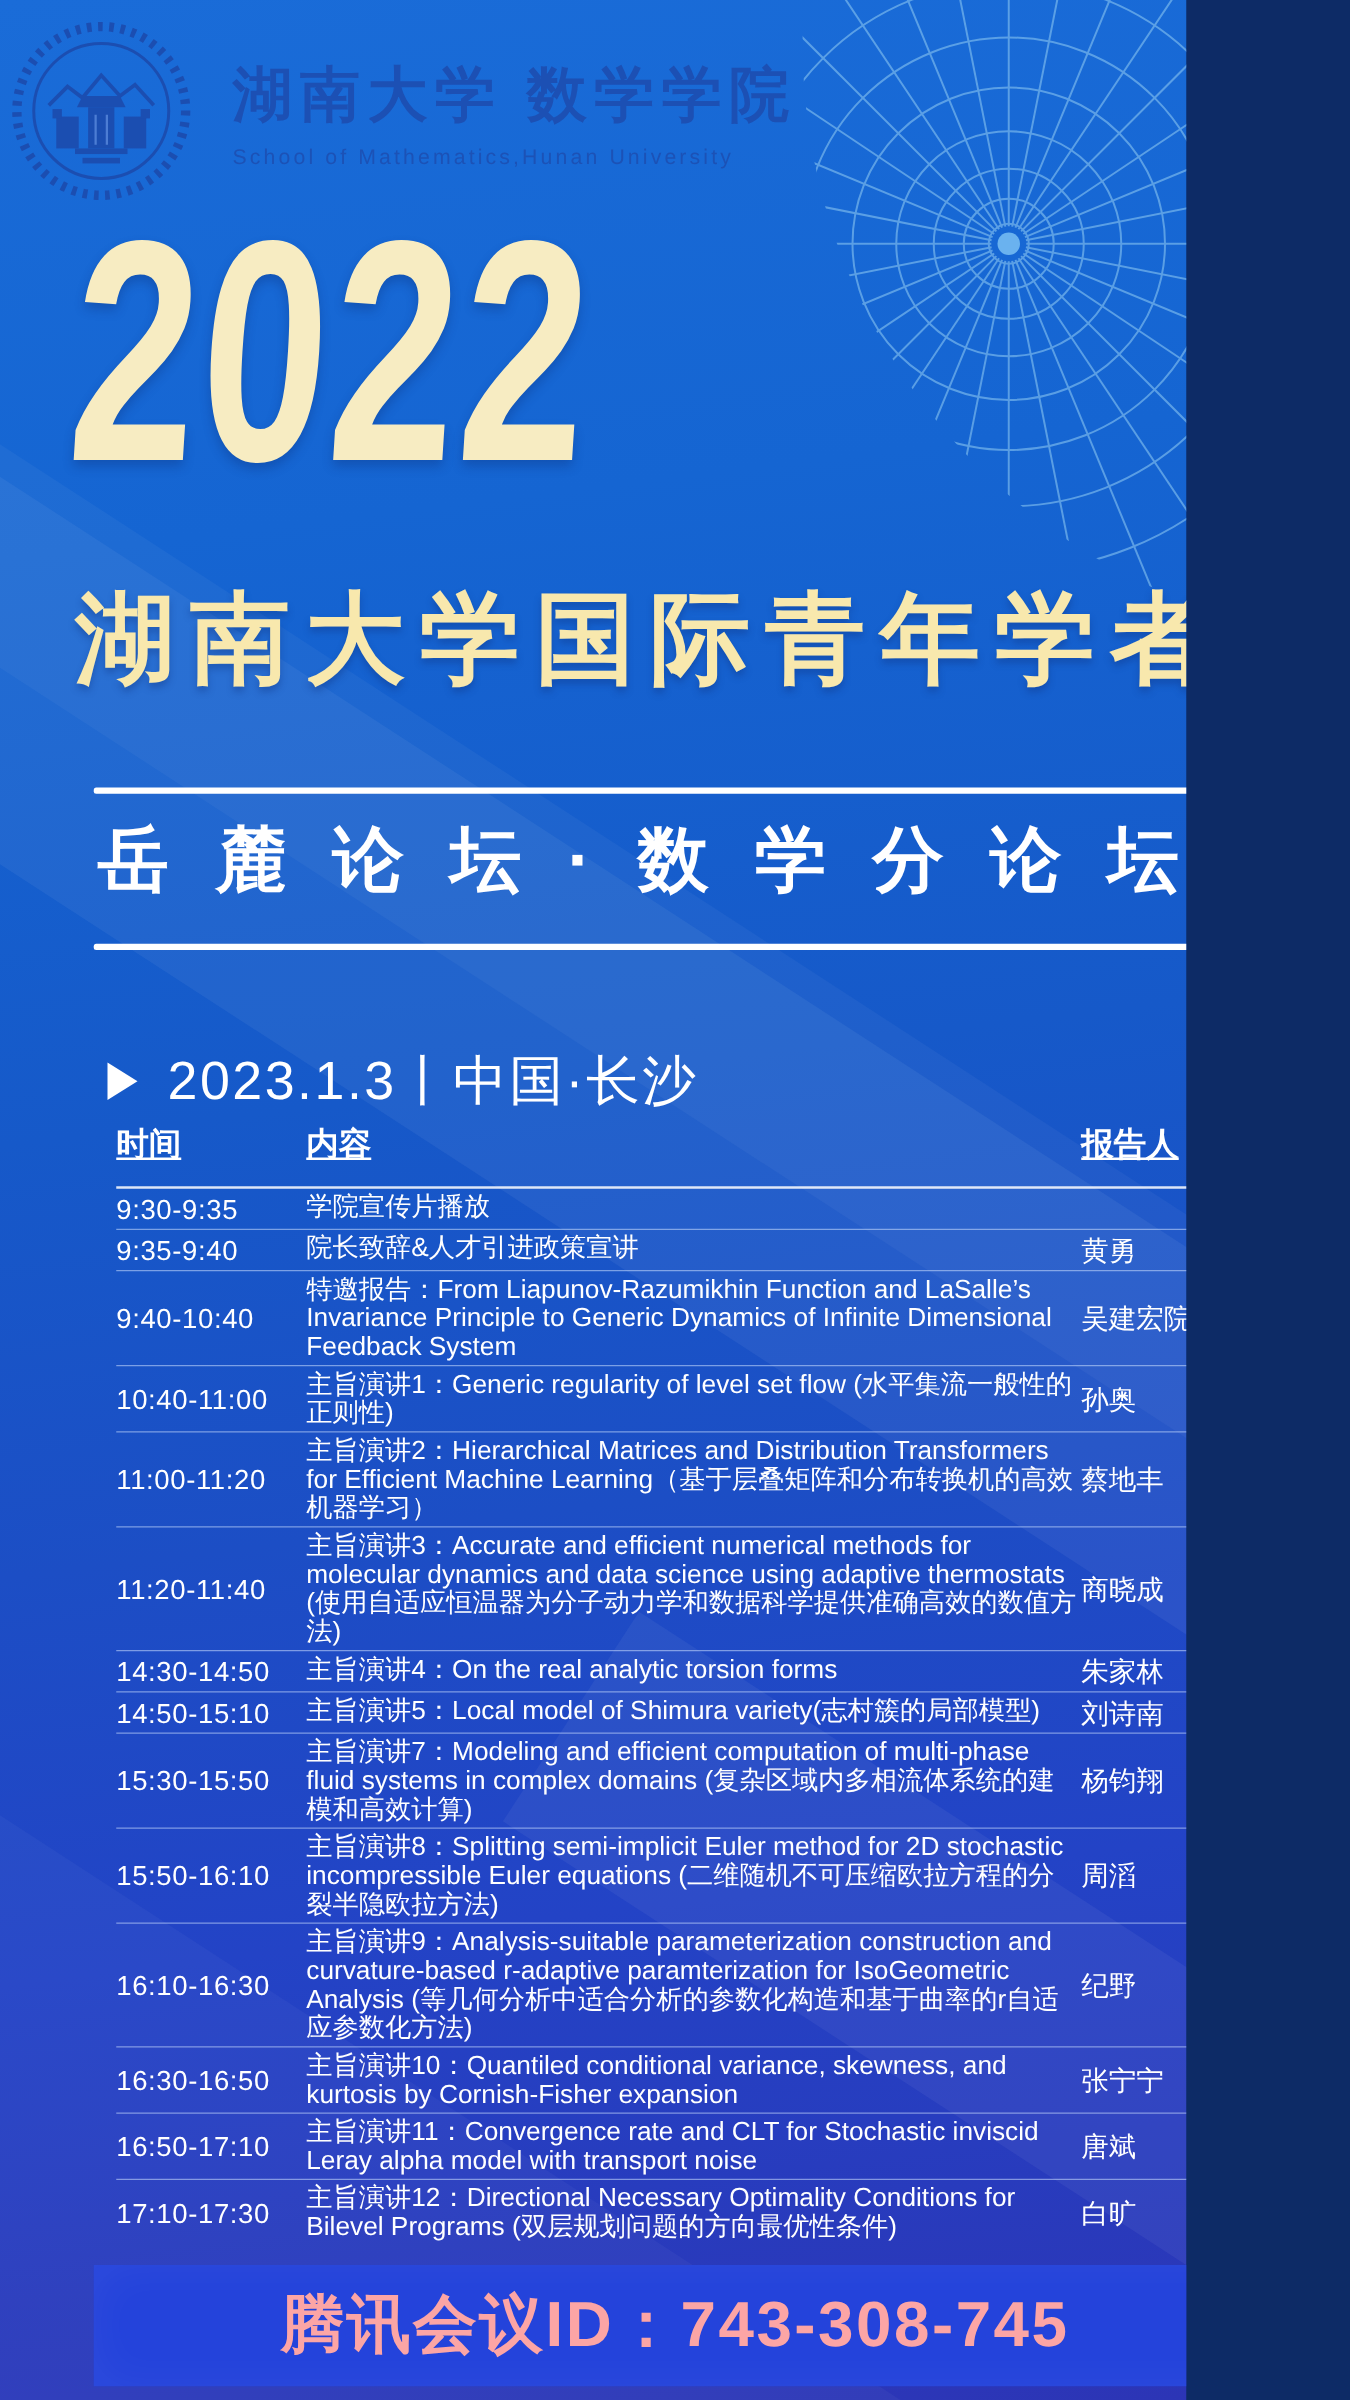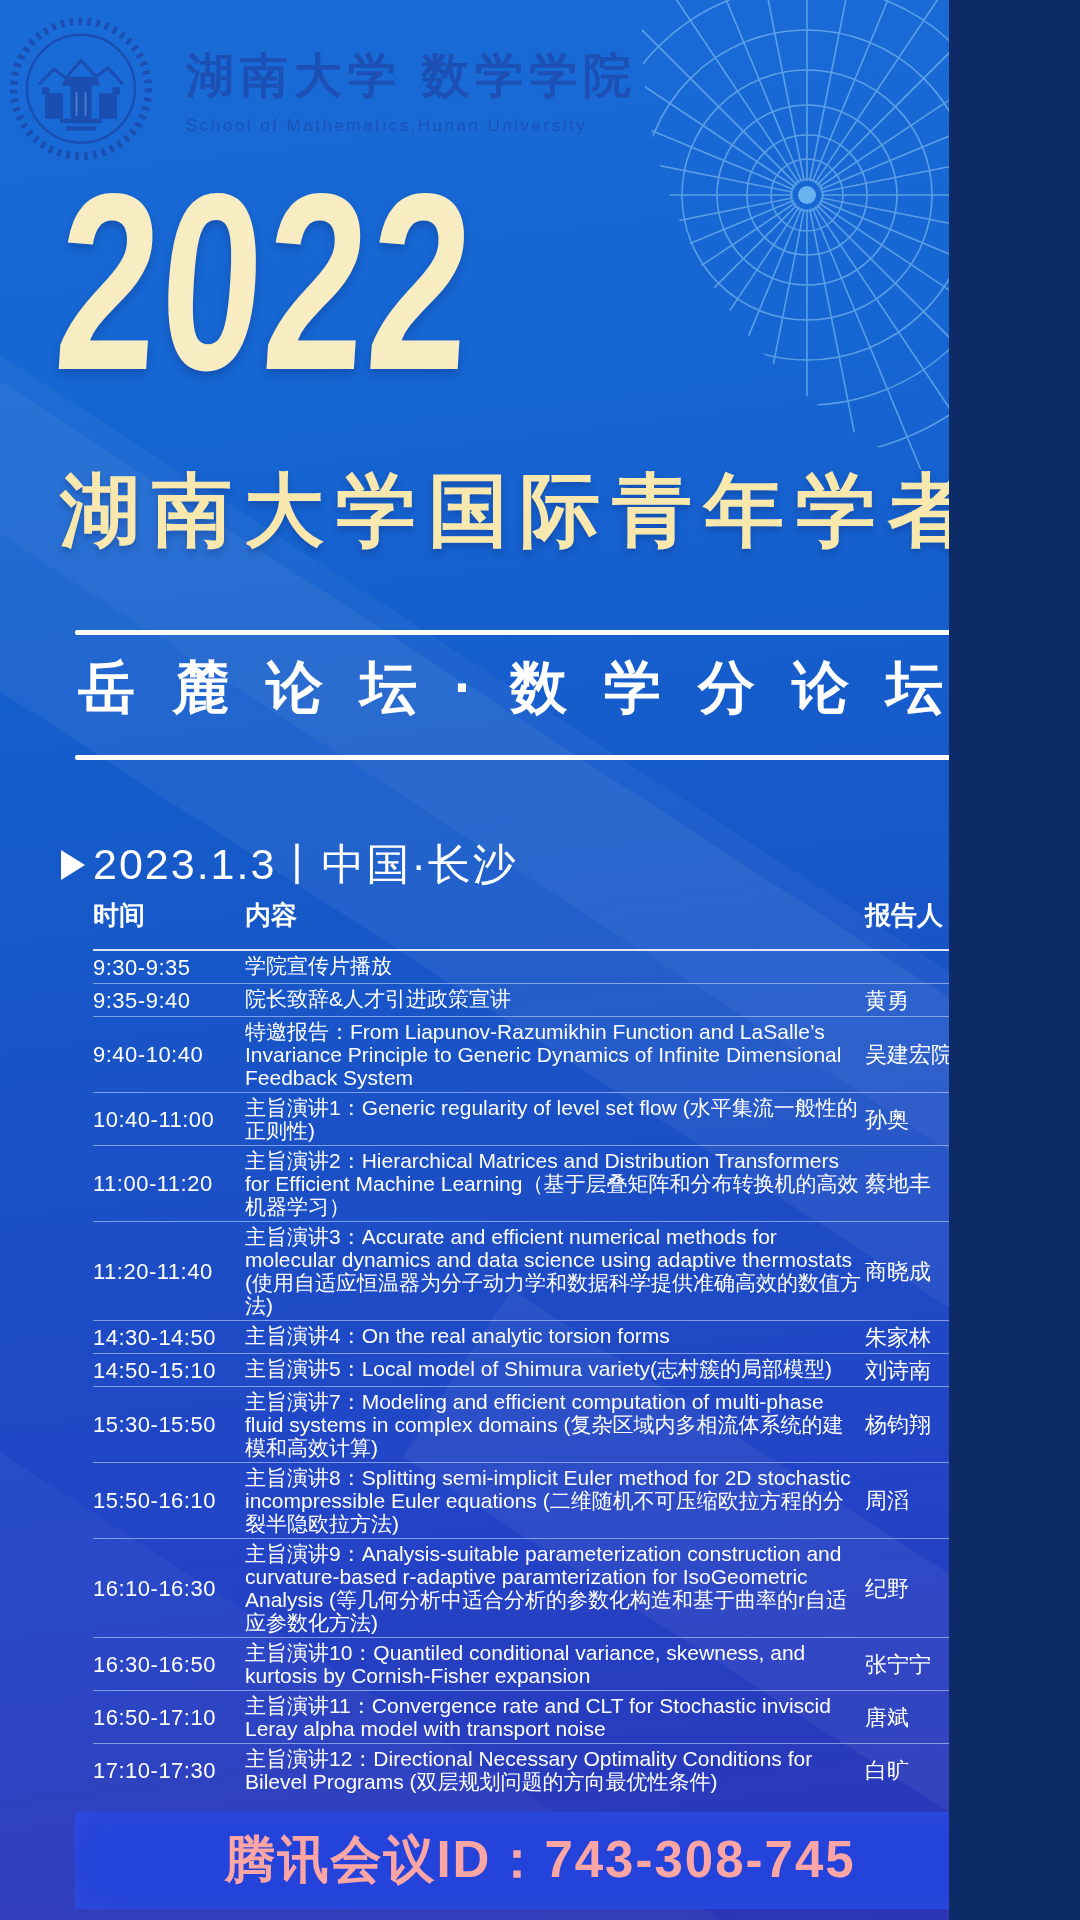--- a/index.html
+++ b/index.html
@@ -36,27 +36,27 @@
     color:#f8e8ad;text-shadow:0 4px 6px rgba(15,45,120,0.35);
   }
   .rule{position:absolute;left:75px;width:896px;height:5px;background:#ffffff;border-radius:2px;}
   .rule-top{top:630px;}
   .rule-bottom{top:755px;}
   .subtitle{
     position:absolute;left:78px;top:650px;white-space:nowrap;
     font-size:57px;font-weight:bold;letter-spacing:37px;color:#ffffff;text-align:right;
   }
   .dateline{
-    position:absolute;left:61px;top:836px;display:flex;align-items:center;gap:8px;
+    position:absolute;left:86px;top:836px;display:flex;align-items:center;gap:24px;
     font-size:43px;color:#ffffff;letter-spacing:2px;
   }
   .tri{width:0;height:0;border-left:24px solid #ffffff;border-top:15px solid transparent;border-bottom:15px solid transparent;}
 
   .schedule{position:absolute;left:93px;top:898px;width:912px;}
-  .thead{display:flex;font-weight:bold;font-size:26px;padding-bottom:16px;border-bottom:2px solid rgba(255,255,255,0.85);}
+  .thead{display:flex;font-weight:bold;font-size:26px;padding-bottom:16px;border-bottom:2px solid rgba(255,255,255,0.85);text-decoration:underline;}
   .thead .h-time{width:152px;}
   .thead .h-content{flex:1;}
   .thead .h-speaker{width:140px;}
   .trow{display:flex;border-bottom:1.5px solid rgba(205,224,255,0.55);padding:3px 0;min-height:26px;}
   .trow:last-child{border-bottom:none;}
   .cell{font-size:21px;line-height:23px;}
   .cell.time{width:152px;display:flex;align-items:center;font-size:22px;letter-spacing:0.5px;}
   .cell.content{flex:1;padding-right:4px;}
   .cell.speaker{width:140px;display:flex;align-items:center;font-size:22px;}
 

